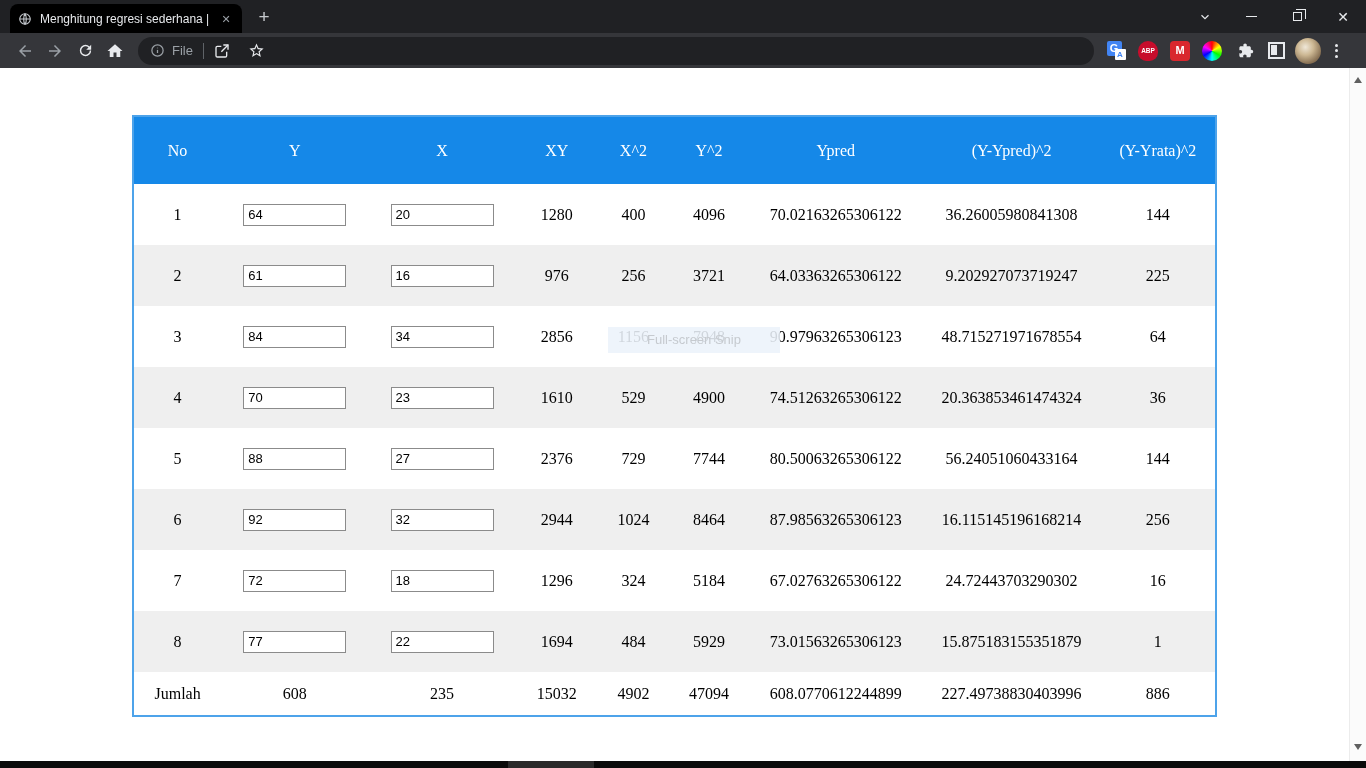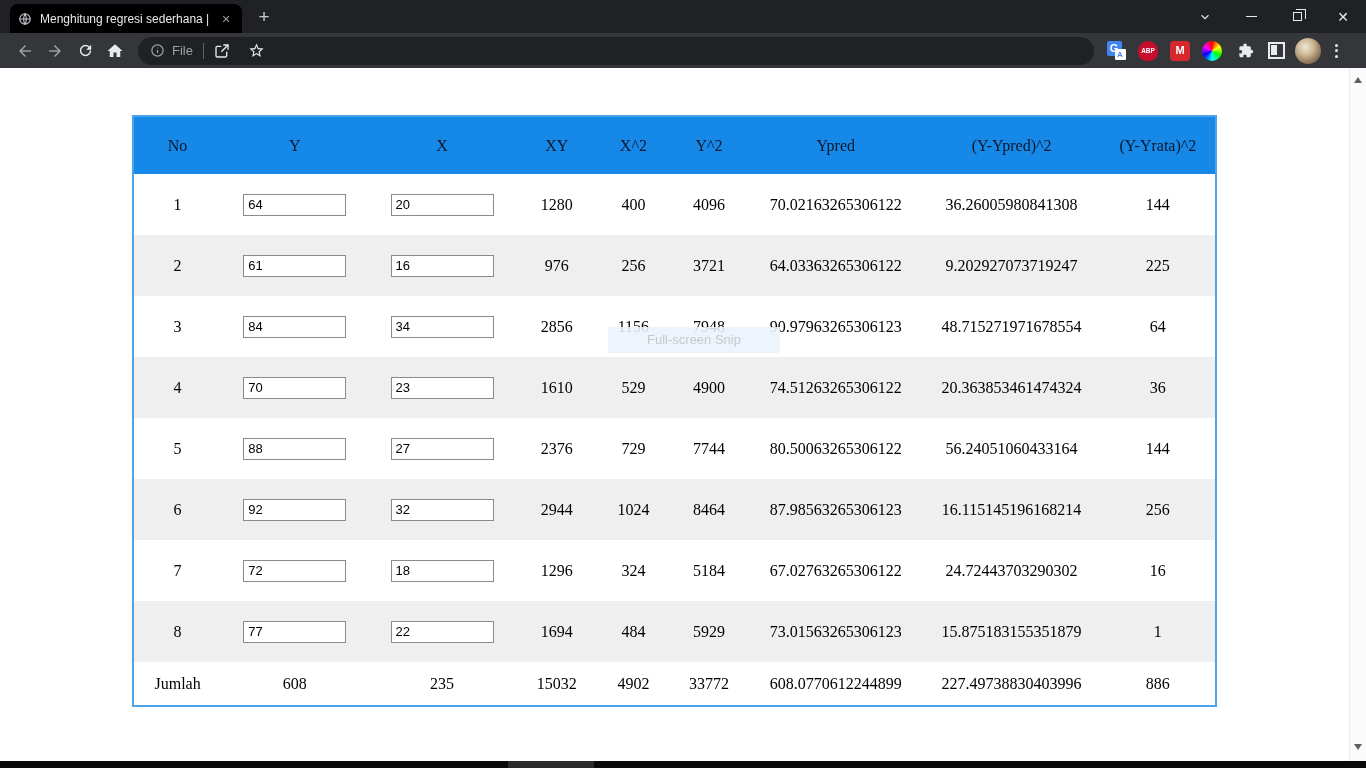--- a/index.html
+++ b/index.html
@@ -56,21 +56,21 @@
         background:radial-gradient(circle at 40% 35%, #efe7d8 0%, #cdb894 35%, #8a7356 70%, #5b4a35 100%); }
   .dots { display:flex; flex-direction:column; gap:2.5px; }
   .dots span { width:3px; height:3px; border-radius:50%; background:#e8eaed; }
 
   
   .content { position:absolute; top:68px; left:0; width:1366px; height:694px; background:#fff; }
 
   table.regresi { position:absolute; left:132px; top:47px; width:1085px;
         border-collapse:collapse; border:2px solid #4da3ea;
         font-family:"Liberation Serif", serif; font-size:16px; color:#000; text-align:center; }
-  table.regresi thead tr { background:#1588e8; color:#0f172a; height:58px;border-radius:12px; }
+  table.regresi thead tr { background:#1588e8; color:#ffffff; height:68px;border-radius:12px; }
   table.regresi thead td { font-weight:normal; }
   table.regresi tbody tr { height:61px; background:#fff; }
   table.regresi tbody tr:nth-child(even) { background:#efefef; }
   table.regresi tbody tr.total-row { height:44px; background:#fff; }
   table.regresi input { width:103px; height:22px; border:1px solid #8b8b8b; background:#fff;
         font-family:"Liberation Sans", sans-serif; font-size:13px; padding:1px 2px 1px 4px; }
 
   .snip-tooltip { position:absolute; left:608px; top:259px; width:172px; height:26px;
         background:rgba(236,243,250,0.88); color:#c6cacf; font-size:13px;
         line-height:25px; text-align:center; pointer-events:none; }
@@ -321,21 +321,21 @@
             <td>73.01563265306123</td>
             <td>15.875183155351879</td>
             <td>1</td>
           </tr>
           <tr class="total-row">
             <td>Jumlah</td>
             <td>608</td>
             <td>235</td>
             <td>15032</td>
             <td>4902</td>
-            <td>33772</td>
+            <td>47094</td>
             <td>608.0770612244899</td>
             <td>227.49738830403996</td>
             <td>886</td>
           </tr>
         </tbody>
     </table>
 
     <div class="snip-tooltip">Full-screen Snip</div>
 
     <div class="scrollbar">

